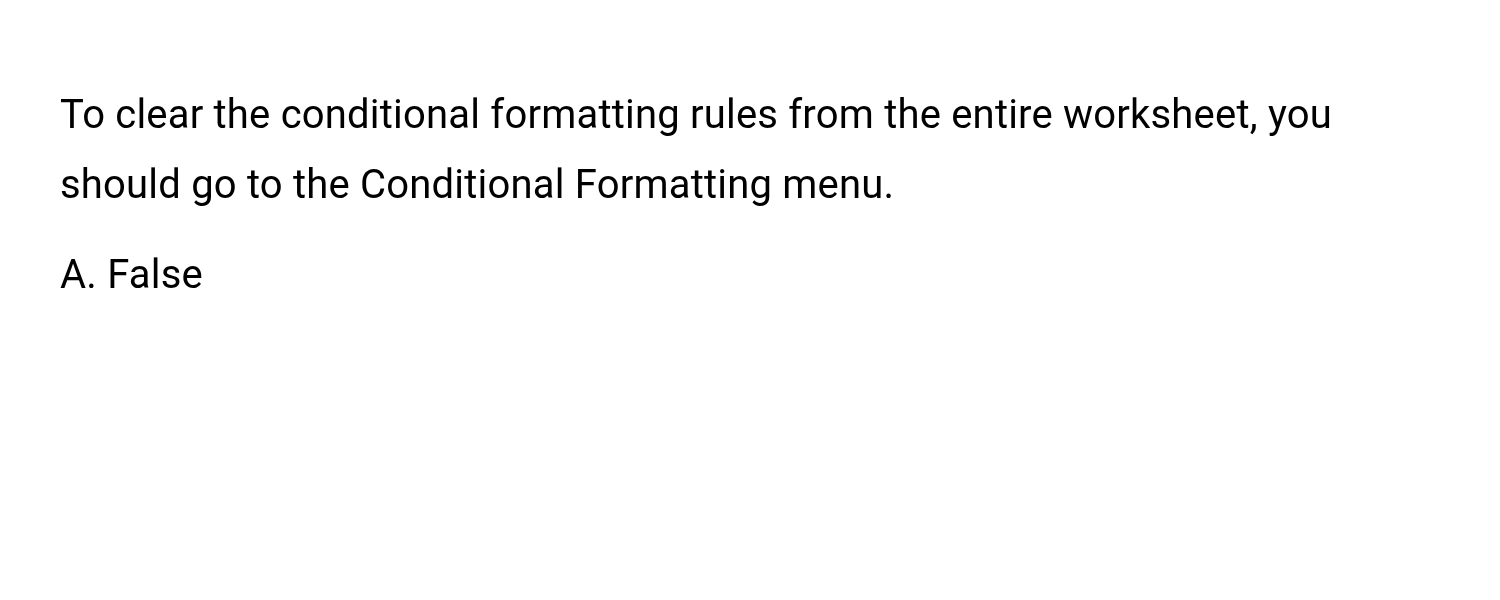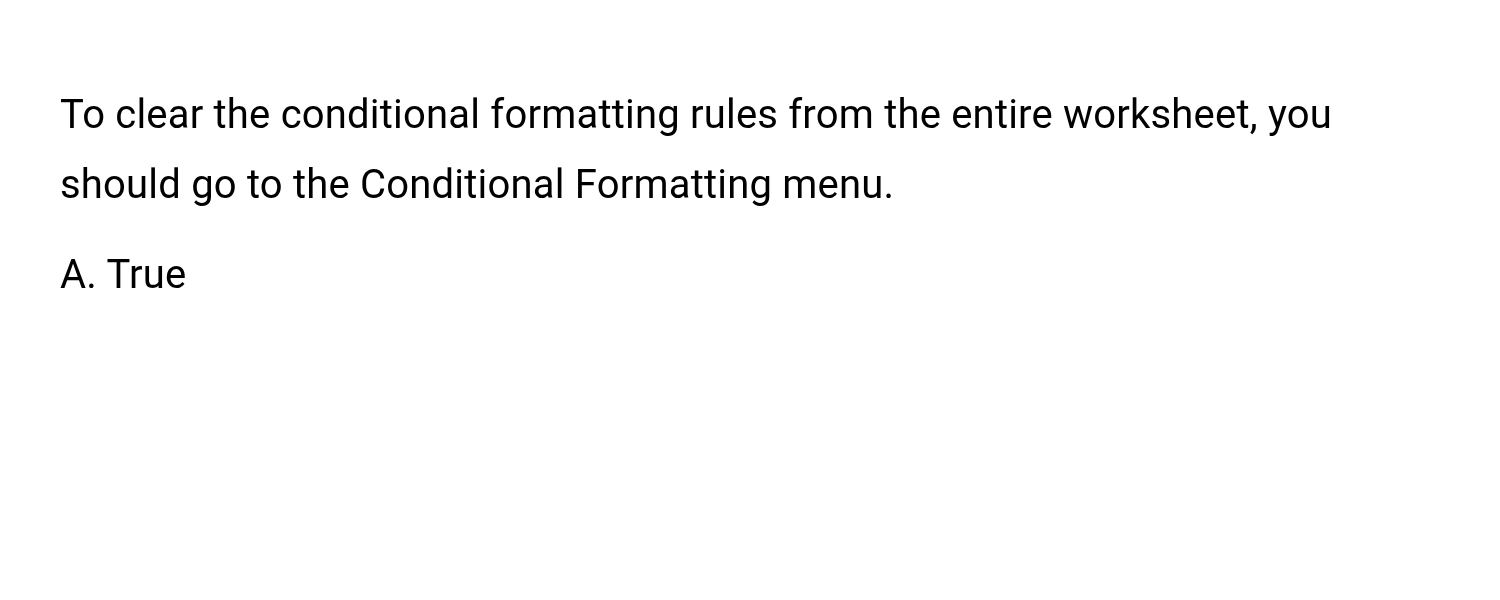--- a/index.html
+++ b/index.html
@@ -39,15 +39,15 @@
   </style>
 </head>
 <body>
 
 <div class="question-text">To clear the conditional formatting rules from the entire worksheet, you should go to the Conditional Formatting menu.</div>
 
 <div class="options">
   <div class="option">
     <span class="option-label">A.</span>
     <span> </span>
-    <span class="option-text">True</span>
+    <span class="option-text">False</span>
   </div>
 </div>
 
 </body></html>

